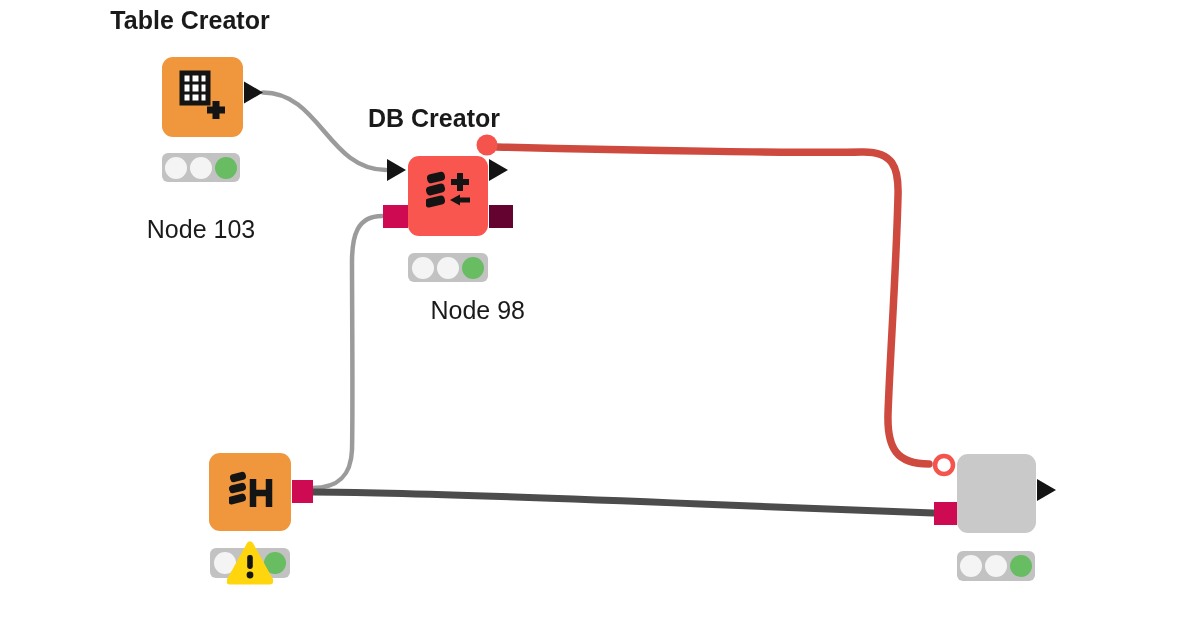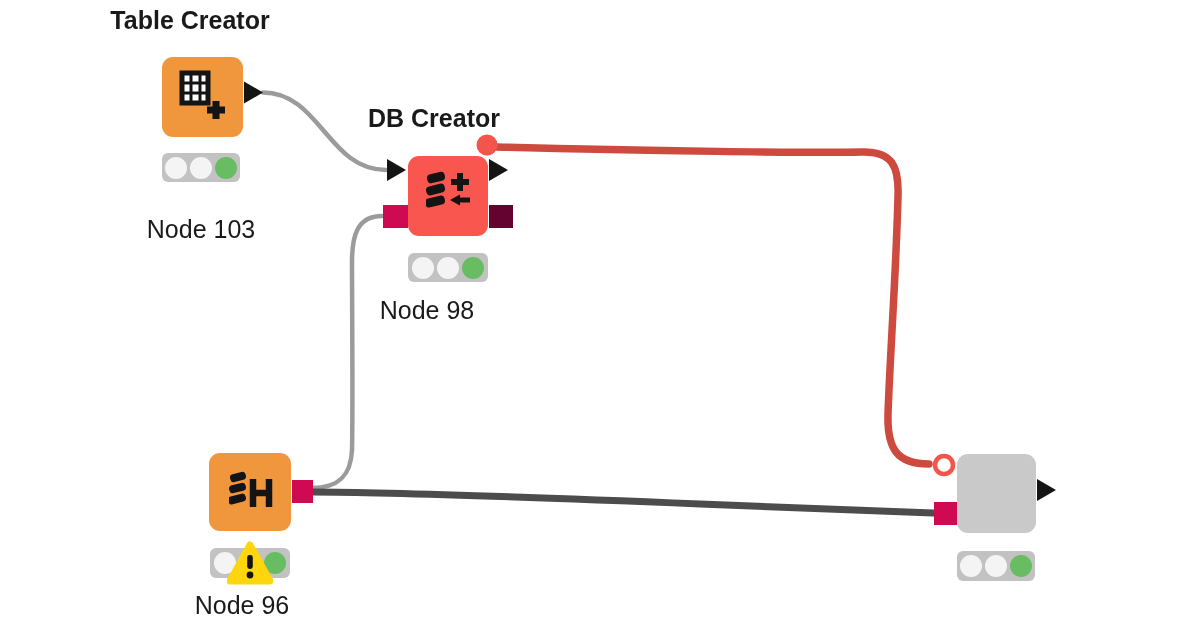--- a/index.html
+++ b/index.html
@@ -96,21 +96,21 @@
       <path d="M24,29 l10,-5.5 v11 Z" fill="#141414"></path>
     </svg>
   </div>
 
   <div class="status-bar" style="left:408px;top:253px;width:80px;height:29px;">
     <span class="light off"></span>
     <span class="light off"></span>
     <span class="light green"></span>
   </div>
 
-  <div class="node-label" style="left:347px;top:295px;width:160px;">Node 98</div>
+  <div class="node-label" style="left:365px;top:295px;width:160px;text-align:right;">Node 98</div>
 
 
   <div class="node-body" style="left:209px;top:453px;width:82px;height:78px;background:var(--node-orange);">
     <svg width="44" height="44" viewBox="0 0 44 44" style="left:20px;top:18px;">
       <g fill="#141414">
         <rect x="1" y="2" width="16" height="8" rx="3.5" transform="rotate(-14 9 6)"></rect>
         <rect x="0" y="13" width="17" height="8" rx="3.5" transform="rotate(-14 8.5 17)"></rect>
         <rect x="-1" y="24" width="18" height="8" rx="3.5" transform="rotate(-14 8 28)"></rect>
       </g>
       <path d="M24,8 V36 M40,8 V36 M24,22 H40" stroke="#141414" stroke-width="6.5" fill="none"></path>
@@ -121,21 +121,20 @@
     <span class="light off"></span>
     <span class="light off"></span>
     <span class="light green"></span>
   </div>
   <svg class="warn-icon" width="46" height="47" viewBox="0 0 46 47" style="left:227px;top:540px;">
     <path d="M23,5 L43,41 H3 Z" style="fill:var(--warning-yellow);stroke:var(--warning-yellow)" stroke-width="7" stroke-linejoin="round"></path>
     <rect x="20.2" y="15" width="5.6" height="14" rx="2.4" fill="#141414"></rect>
     <circle cx="23" cy="35" r="3.4" fill="#141414"></circle>
   </svg>
 
-  <div class="node-label" style="left:162px;top:590px;width:160px;">Node 96</div>
 
 
   <div class="node-body" style="left:957px;top:454px;width:79px;height:79px;background:var(--node-gray);"></div>
 
   <div class="status-bar" style="left:957px;top:551px;width:78px;height:30px;">
     <span class="light off"></span>
     <span class="light off"></span>
     <span class="light green"></span>
   </div>
 

